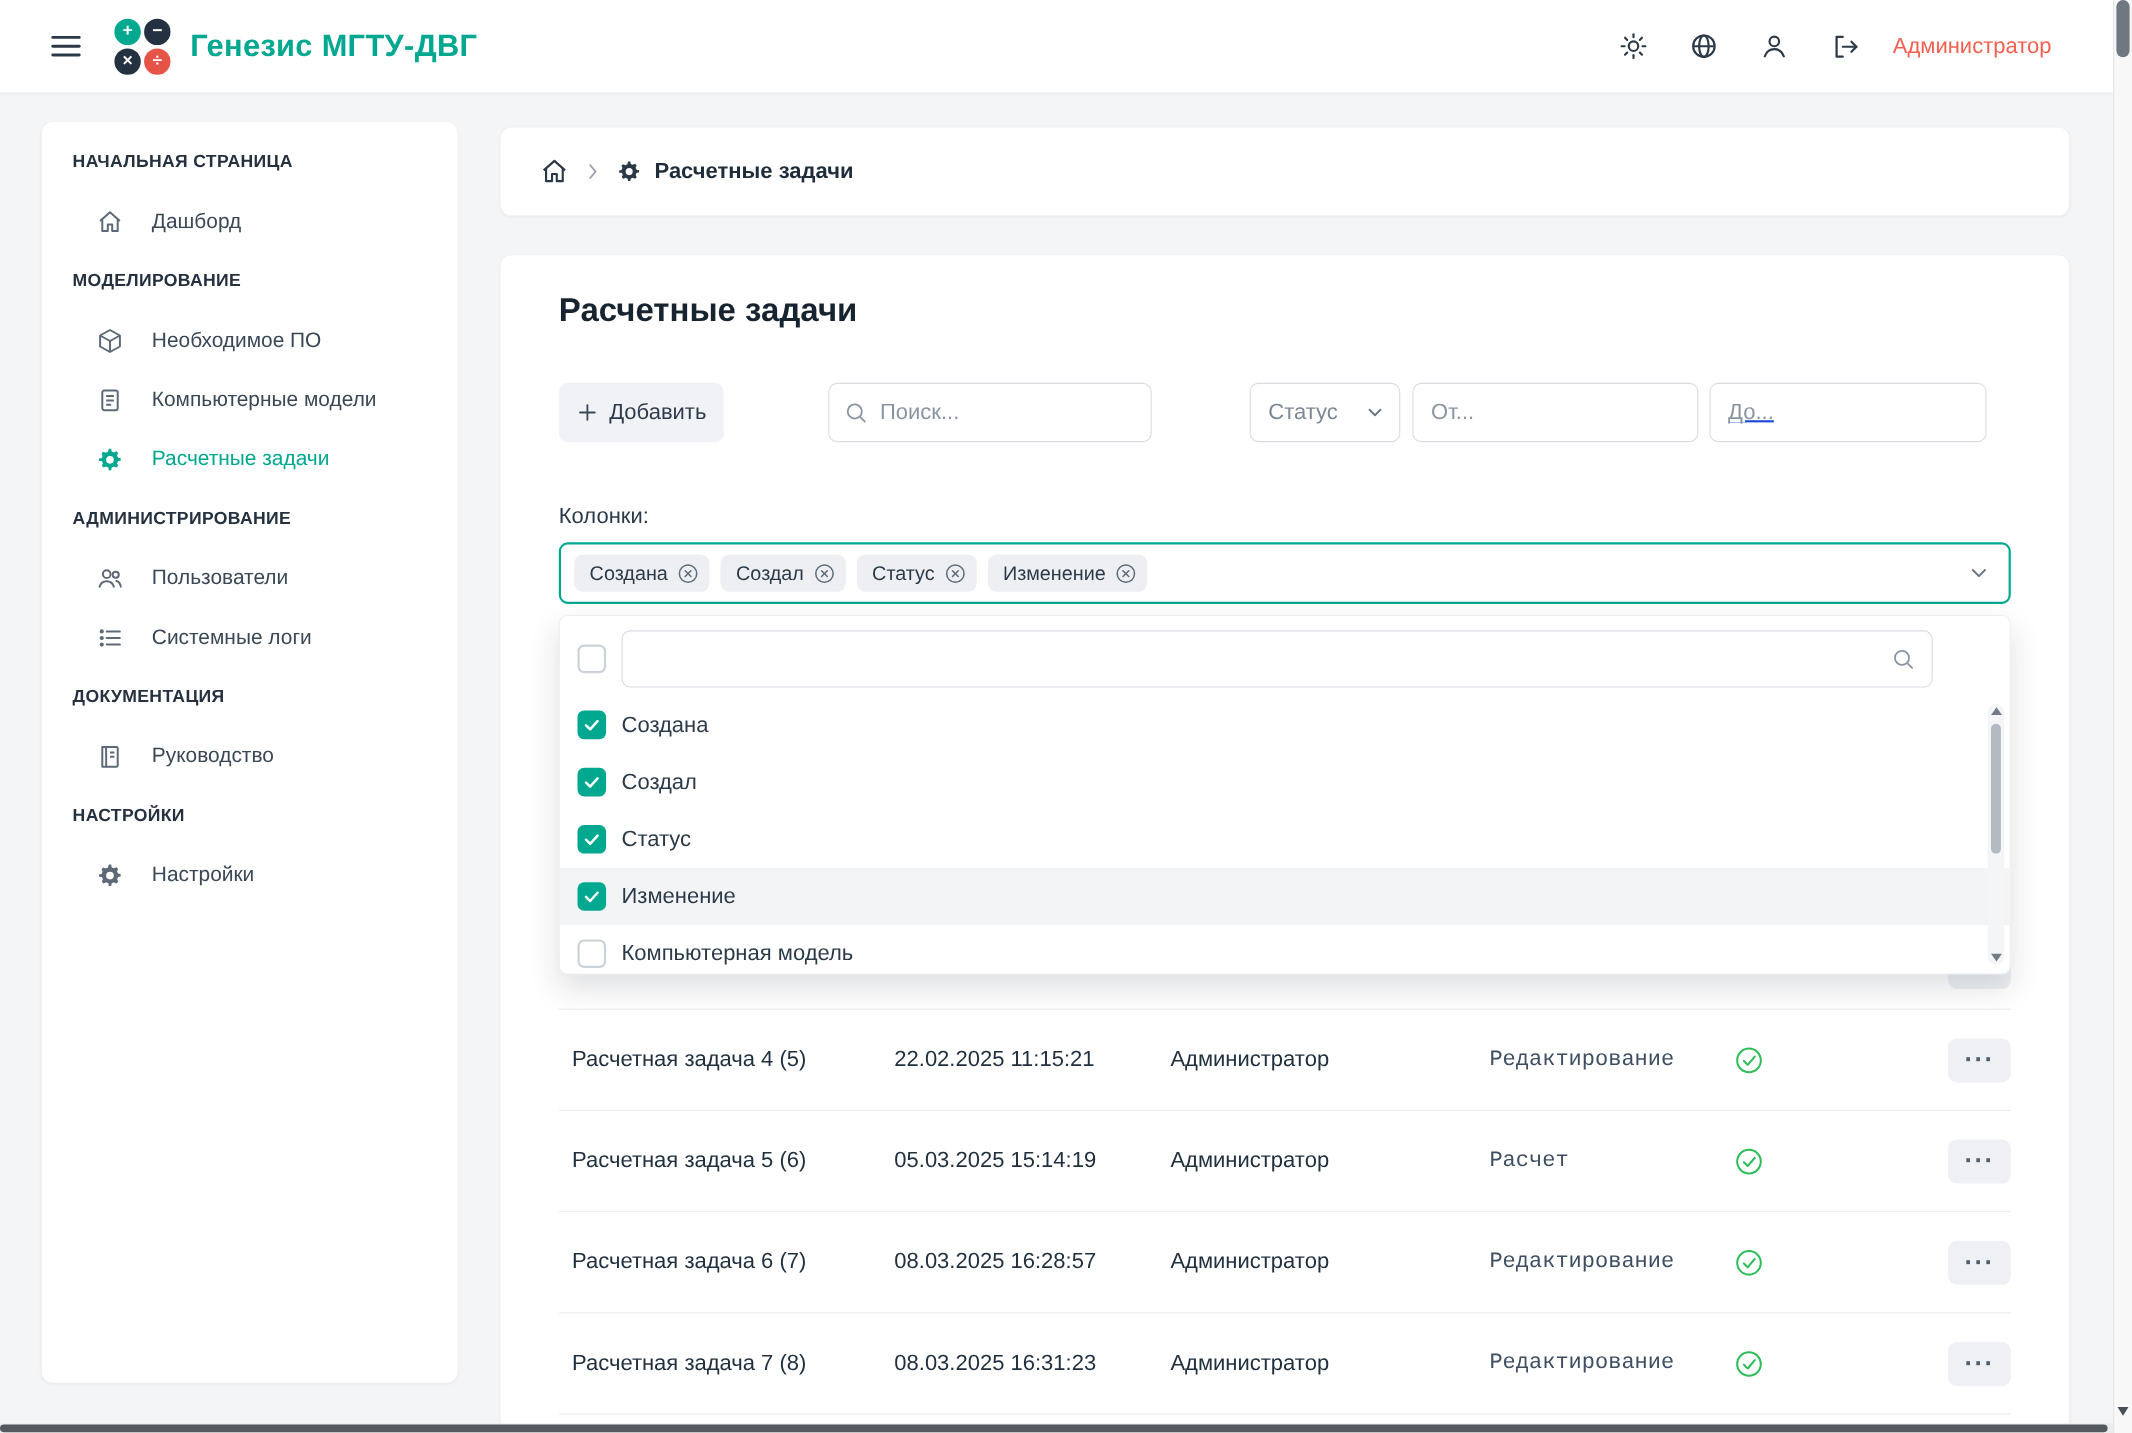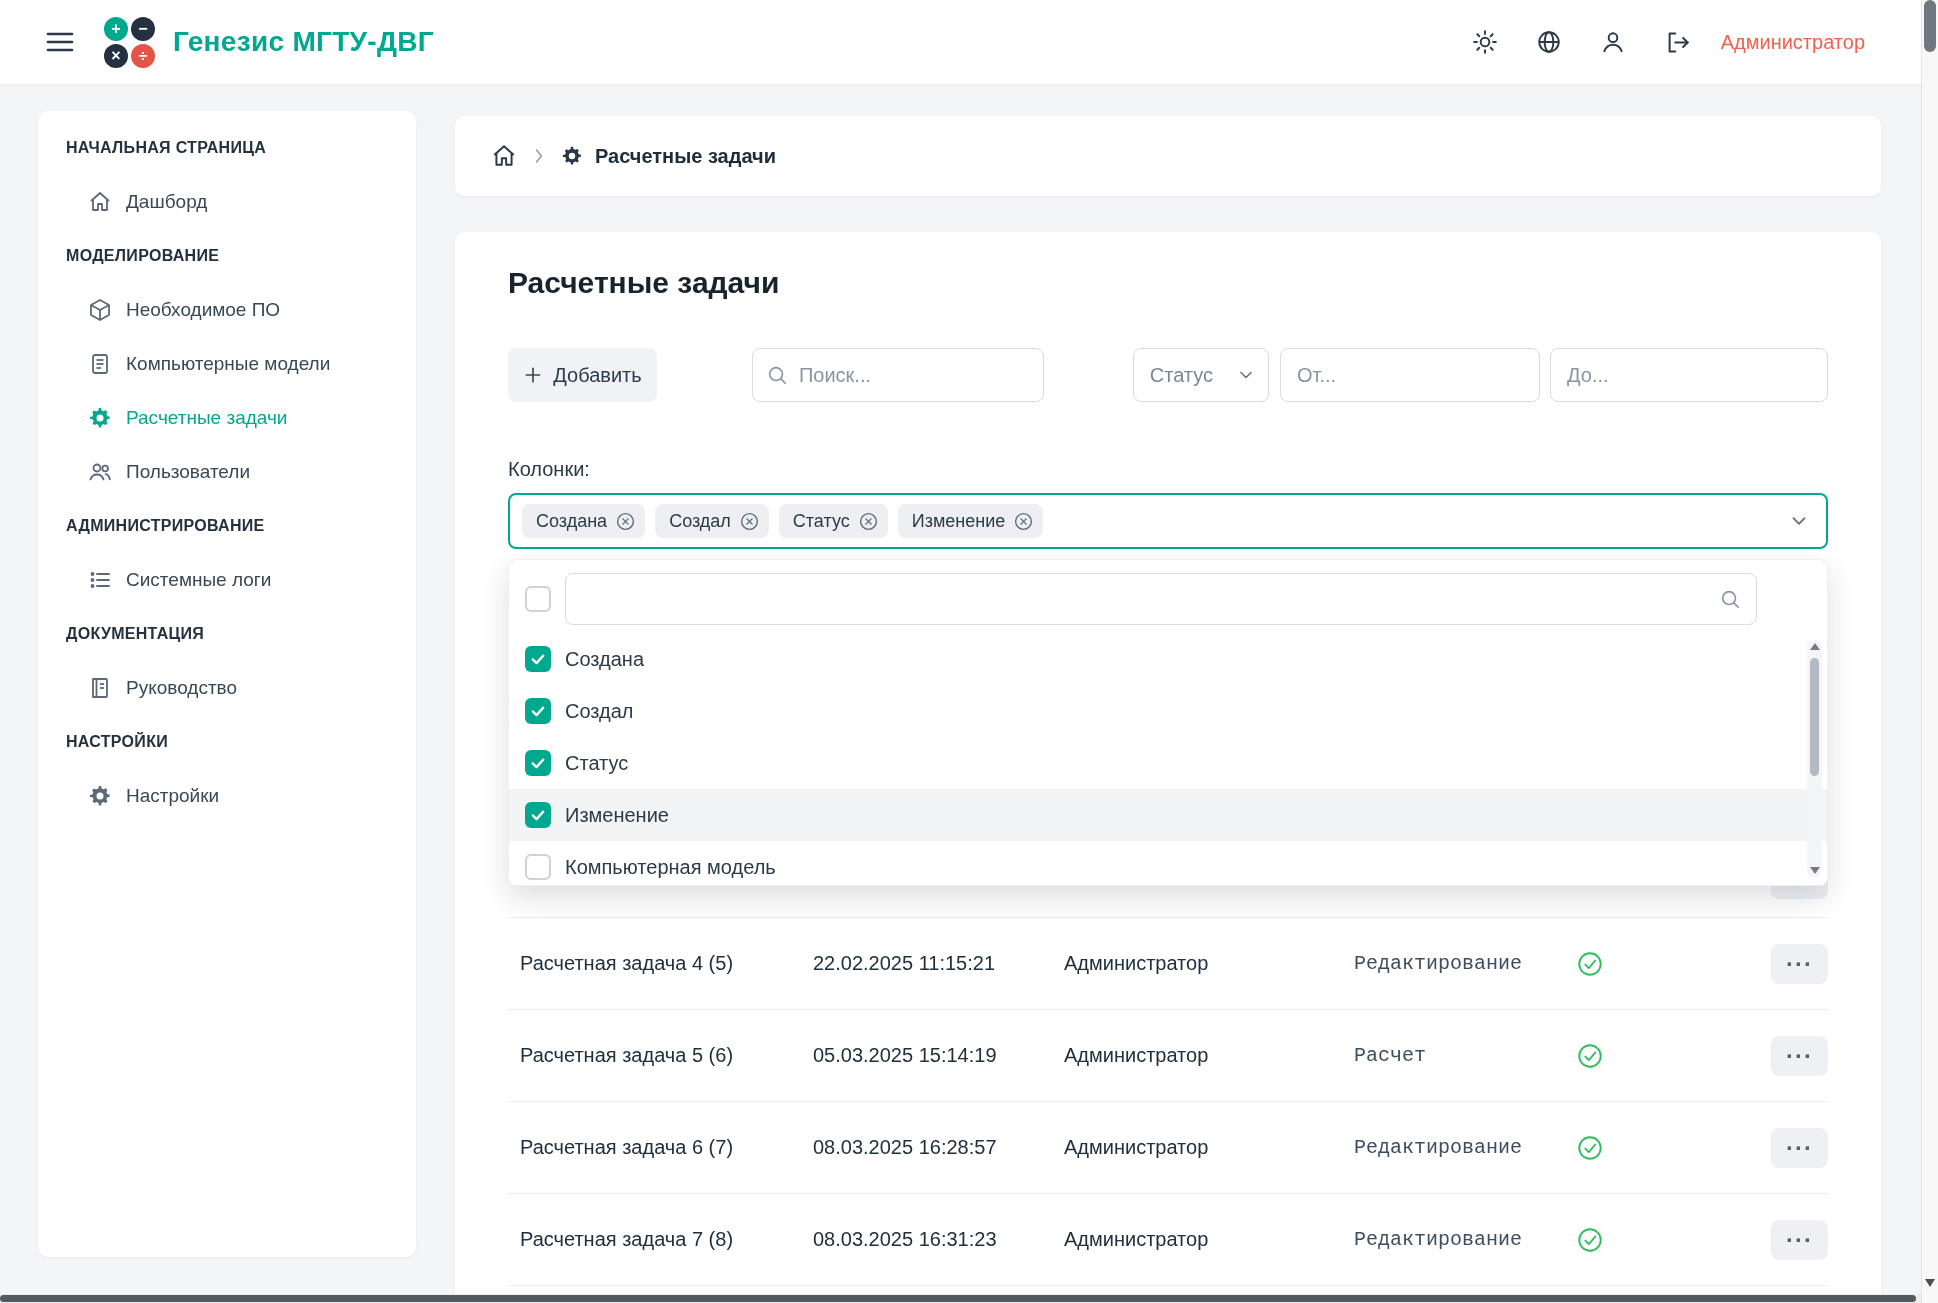--- a/index.html
+++ b/index.html
@@ -30,21 +30,21 @@
   .role { color:#f4604f; font-size:20px; margin-left:-8px; }
 
   
   .sidebar {
     position:absolute; left:38px; top:111px; width:378px; height:1146px;
     background:#fff; border-radius:10px; box-shadow:0 1px 3px rgba(25,39,52,.06);
     padding-top:10px; z-index:5;
   }
   .side-row { height:54px; display:flex; align-items:center; }
   .side-section { padding:0 28px; font-size:16px; font-weight:bold; color:#25313f; letter-spacing:.3px; }
-  .side-item { padding:0 20px 0 50px; gap:14px; font-size:19px; color:#3a4856; cursor:pointer; }
+  .side-item { padding:0 20px 0 50px; gap:26px; font-size:19px; color:#3a4856; cursor:pointer; }
   .side-item svg { color:#5d6977; flex:none; }
   .side-item.active { color:#00a88f; font-weight:500; }
   .side-item.active svg { color:#00a88f; }
 
   
   .main { position:absolute; left:455px; top:116px; width:1426px; }
   .breadcrumb-card {
     height:80px; background:#fff; border-radius:10px; box-shadow:0 1px 3px rgba(25,39,52,.06);
     display:flex; align-items:center; padding:0 36px; gap:12px;
   }
@@ -75,21 +75,21 @@
   .search-wrap { position:relative; width:294px; margin-left:95px; }
   .search-wrap input { width:100%; padding:0 14px 0 46px; }
   .search-icon { position:absolute; left:14px; top:50%; transform:translateY(-50%); color:#8a94a2; }
   .status-select {
     width:137px; height:54px; margin-left:89px; border:1px solid #d8dce1; border-radius:8px;
     background:#fff; display:flex; align-items:center; justify-content:space-between;
     padding:0 12px 0 16px; color:#7b8794; font-size:20px; cursor:pointer;
   }
   .status-select svg { color:#6b7684; }
   .from-input { width:260px; margin-left:11px; padding:0 16px; }
-  .to-input { width:278px; margin-left:10px; padding:0 16px; }
+  .to-input { width:252px; margin-left:10px; padding:0 16px;text-decoration:underline; }
 
   
   .columns-label { margin-top:56px; font-size:20px; color:#2b3a49; }
   .colwrap { position:relative; margin-top:12px; }
   .multiselect {
     height:56px; border:2px solid #00a88f; border-radius:8px; background:#fff;
     display:flex; align-items:center; padding:0 54px 0 12px; gap:10px; cursor:pointer; position:relative;
   }
   .chip {
     background:#edeff2; border-radius:8px; height:34px; display:flex; align-items:center;
@@ -233,30 +233,30 @@
       </svg>
     <span>Компьютерные модели</span>
   </div>
   <div class="side-row side-item active">
     <svg width="24" height="24" viewBox="0 0 24 24" fill="currentColor">
         <path fill-rule="evenodd" d="M10.9 2h2.2l.4 2.4c.7.2 1.4.5 2 .9l2.3-1 1.6 1.6-1 2.3c.4.6.7 1.3.9 2l2.4.4v2.2l-2.4.4c-.2.7-.5 1.4-.9 2l1 2.3-1.6 1.6-2.3-1c-.6.4-1.3.7-2 .9l-.4 2.4h-2.2l-.4-2.4c-.7-.2-1.4-.5-2-.9l-2.3 1-1.6-1.6 1-2.3c-.4-.6-.7-1.3-.9-2L2 13.1v-2.2l2.4-.4c.2-.7.5-1.4.9-2l-1-2.3 1.6-1.6 2.3 1c.6-.4 1.3-.7 2-.9L10.9 2zM12 8.5a3.5 3.5 0 1 0 0 7 3.5 3.5 0 0 0 0-7z"></path>
       </svg>
     <span>Расчетные задачи</span>
   </div>
 
+  <div class="side-row side-section">АДМИНИСТРИРОВАНИЕ</div>
   <div class="side-row side-item">
     <svg width="24" height="24" viewBox="0 0 24 24" fill="none" stroke="currentColor" stroke-width="1.8" stroke-linecap="round">
         <circle cx="9" cy="8" r="3.5"></circle>
         <path d="M2.5 19.5c1-3.5 3.5-5 6.5-5s5.5 1.5 6.5 5"></path>
         <circle cx="17.2" cy="8.5" r="2.8"></circle>
         <path d="M17.8 14.2c2.3.5 3.5 2 4 5.1"></path>
       </svg>
     <span>Пользователи</span>
   </div>
-  <div class="side-row side-section">АДМИНИСТРИРОВАНИЕ</div>
   <div class="side-row side-item">
     <svg width="24" height="24" viewBox="0 0 24 24" fill="none" stroke="currentColor" stroke-width="1.8" stroke-linecap="round">
         <circle cx="4.5" cy="6" r="1" fill="currentColor"></circle>
         <line x1="9" y1="6" x2="21" y2="6"></line>
         <circle cx="4.5" cy="12" r="1" fill="currentColor"></circle>
         <line x1="9" y1="12" x2="21" y2="12"></line>
         <circle cx="4.5" cy="18" r="1" fill="currentColor"></circle>
         <line x1="9" y1="18" x2="21" y2="18"></line>
       </svg>
     <span>Системные логи</span>

